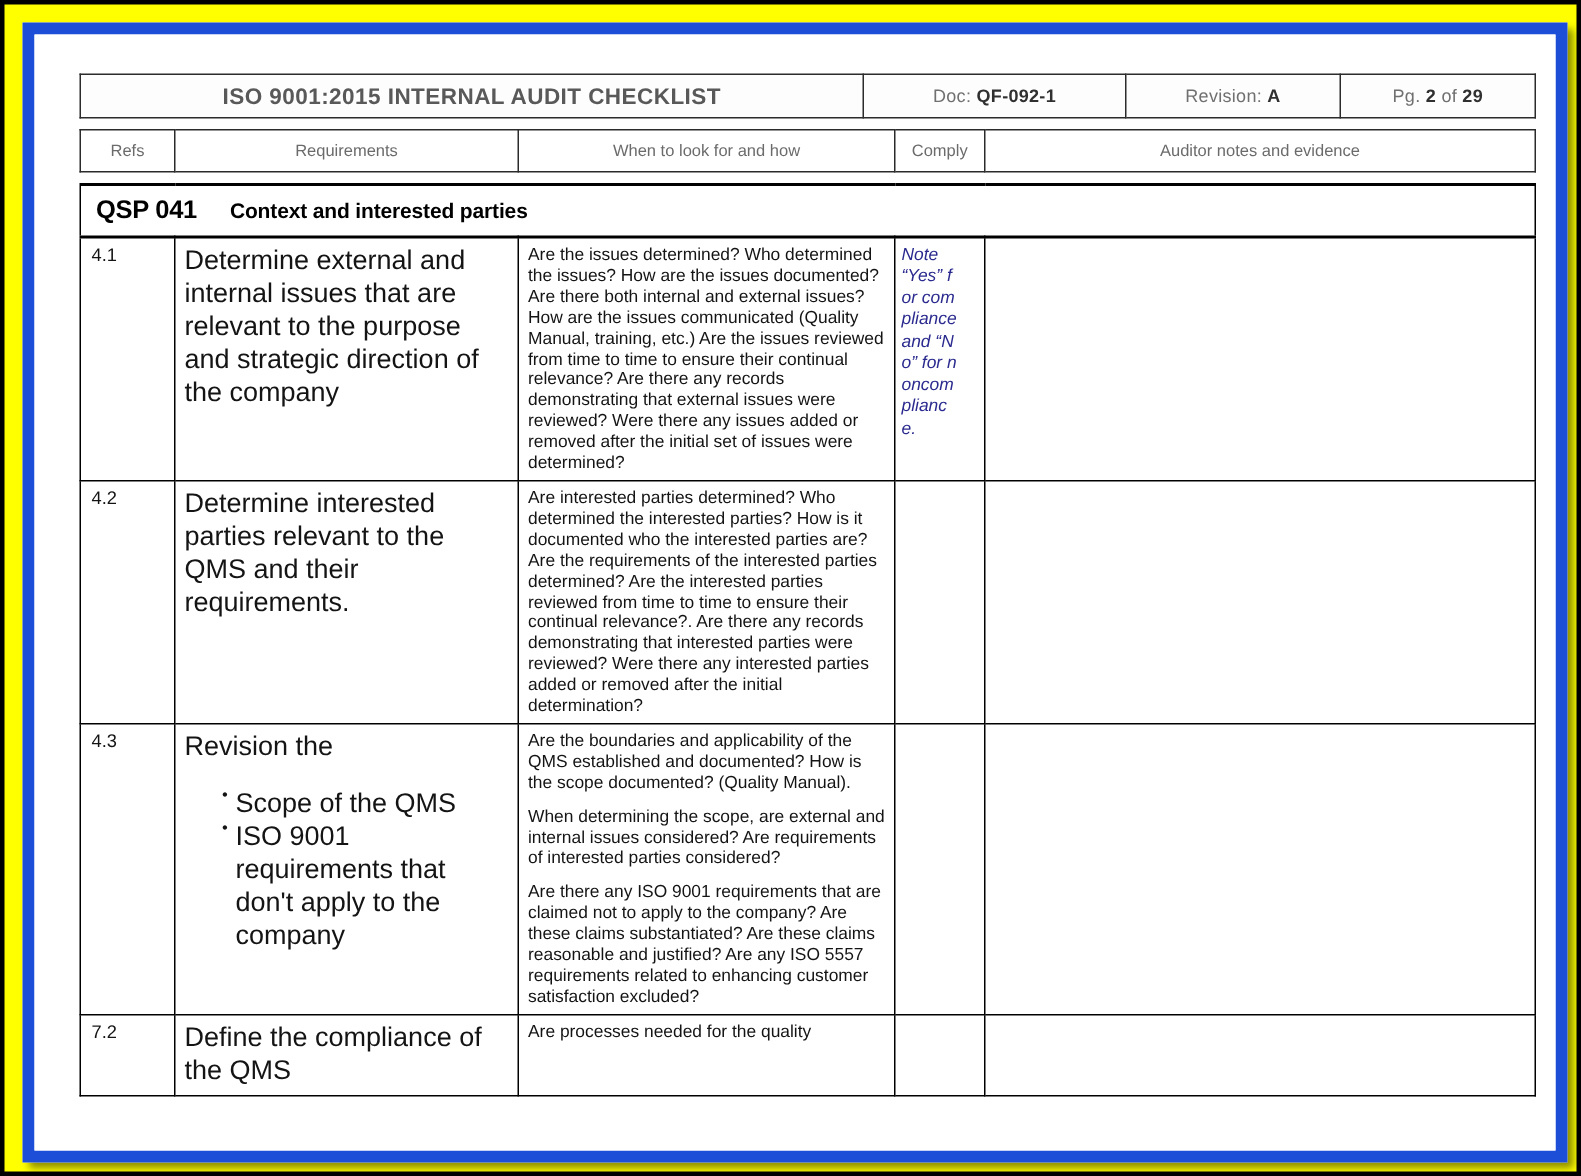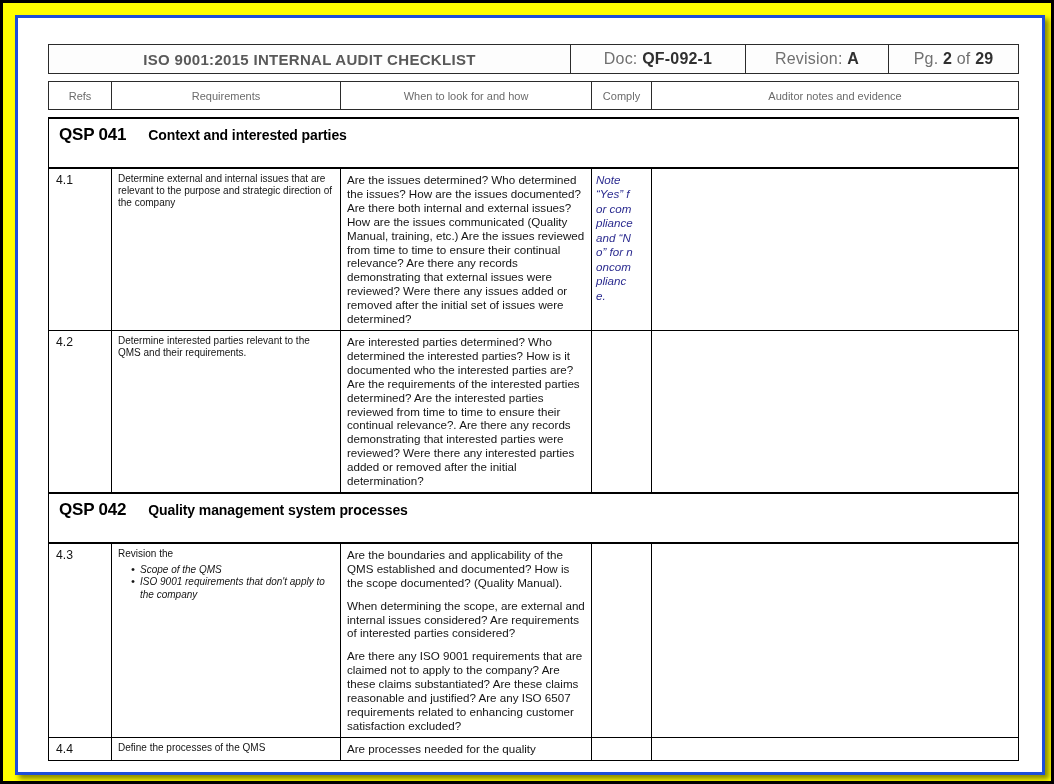--- a/index.html
+++ b/index.html
@@ -25,21 +25,21 @@
     background: #ffff00;
     box-sizing: border-box;
   }
   .navy-frame {
     position: absolute;
     left: 12px;
     top: 12px;
     width: 1030px;
     height: 760px;
     background: #ffffff;
-    border: 3px solid #1d4ed8;
+    border: 8px solid #1d4ed8;
     box-sizing: border-box;
     box-shadow: 4px 4px 5px rgba(0,0,0,0.45);
   }
 
   .page {
     position: absolute;
     left: 0;
     top: 0;
     right: 0;
     bottom: 0;
@@ -72,21 +72,21 @@
     font-size: 14.5px;
     letter-spacing: 0.2px;
   }
   .title-table td.main-title {
     font-size: 15px;
     font-weight: bold;
     color: #595959;
     letter-spacing: 0.3px;
   }
   .title-table td.meta {
-    font-size: 16px;
+    font-size: 12px;
     color: #707070;
   }
   .title-table td.meta b {
     color: #303030;
     font-weight: bold;
   }
   .spacer-row { height: 7px; }
 
   
   .colhdr-table td {
@@ -110,21 +110,21 @@
     padding: 4px 5px 4px 6px;
     font-size: 12.2px;
     color: #141414;
     line-height: 1.18;
   }
   .body-table td.ref {
     font-size: 12.2px;
     padding-left: 7px;
   }
   .body-table td.req {
-    font-size: 10px;
+    font-size: 18px;
     line-height: 1.22;
   }
   .body-table td.look {
     font-size: 11.6px;
     line-height: 1.2;
     padding-right: 4px;
   }
   .body-table td.look p {
     margin: 0 0 9px 0;
   }
@@ -138,21 +138,21 @@
     padding: 4px 17px 4px 4px;
   }
   .body-table td.notes { background: #ffffff; }
 
   
   .section-row td {
     border-top: 2.2px solid #000;
     border-bottom: 2.2px solid #000;
     border-left: 1.6px solid #000;
     border-right: 1.6px solid #000;
-    padding: 4px 0 20px 0;
+    padding: 4px 0 5px 0;
     height: 24px;
     vertical-align: middle;
     background: #ffffff;
     margin-top: 30px;
   }
   .section-inner {
     display: flex;
     align-items: baseline;
     padding-left: 10px;
     font-weight: bold;
@@ -166,24 +166,23 @@
   }
   .section-name {
     font-size: 14px;
     font-weight: bold;
     margin-left: 22px;
     letter-spacing: -0.1px;
     white-space: nowrap;
   }
 
   ul.req-list {
-    margin: 4px;
+    margin: 16px;
     padding: 0 0 0 9px;
     list-style: none;
-    font-style: italic;
   }
   ul.req-list li {
     position: relative;
     padding-left: 9px;
     line-height: 1.22;
   }
   ul.req-list li:before {
     content: "\2022";
     position: absolute;
     left: 0;
@@ -284,49 +283,41 @@
                 <td class="ref">4.2</td>
                 <td class="req">
                   <div class="req-lead">Determine interested parties relevant to the QMS and their requirements.</div>
                 </td>
                 <td class="look">
                   <p>Are interested parties determined? Who determined the interested parties? How is it documented who the interested parties are? Are the requirements of the interested parties determined? Are the interested parties reviewed from time to time to ensure their continual relevance?. Are there any records demonstrating that interested parties were reviewed? Were there any interested parties added or removed after the initial determination?</p>
                 </td>
                 <td class="comply"></td>
                 <td class="notes"></td>
               </tr>
-              <tr class="section-row">
-                <td colspan="5">
-                  <div class="section-inner">
-                    <span class="section-code">QSP 042</span>
-                    <span class="section-name">Quality management system processes</span>
-                  </div>
-                </td>
-              </tr>
               <tr>
                 <td class="ref">4.3</td>
                 <td class="req">
                   <div class="req-lead">Revision the</div>
                   <ul class="req-list">
                     <li>Scope of the QMS</li>
                     <li>ISO 9001 requirements that don't apply to the company</li>
                   </ul>
                 </td>
                 <td class="look">
                   <p>Are the boundaries and applicability of the QMS established and documented? How is the scope documented? (Quality Manual).</p>
                   <p>When determining the scope, are external and internal issues considered? Are requirements of interested parties considered?</p>
-                  <p>Are there any ISO 9001 requirements that are claimed not to apply to the company? Are these claims substantiated? Are these claims reasonable and justified? Are any ISO 6507 requirements related to enhancing customer satisfaction excluded?</p>
+                  <p>Are there any ISO 9001 requirements that are claimed not to apply to the company? Are these claims substantiated? Are these claims reasonable and justified? Are any ISO 5557 requirements related to enhancing customer satisfaction excluded?</p>
                 </td>
                 <td class="comply"></td>
                 <td class="notes"></td>
               </tr>
               <tr>
-                <td class="ref">4.4</td>
+                <td class="ref">7.2</td>
                 <td class="req">
-                  <div class="req-lead">Define the processes of the QMS</div>
+                  <div class="req-lead">Define the compliance of the QMS</div>
                 </td>
                 <td class="look">
                   <p>Are processes needed for the quality</p>
                 </td>
                 <td class="comply"></td>
                 <td class="notes"></td>
               </tr>
             </tbody>
         </table>
 

